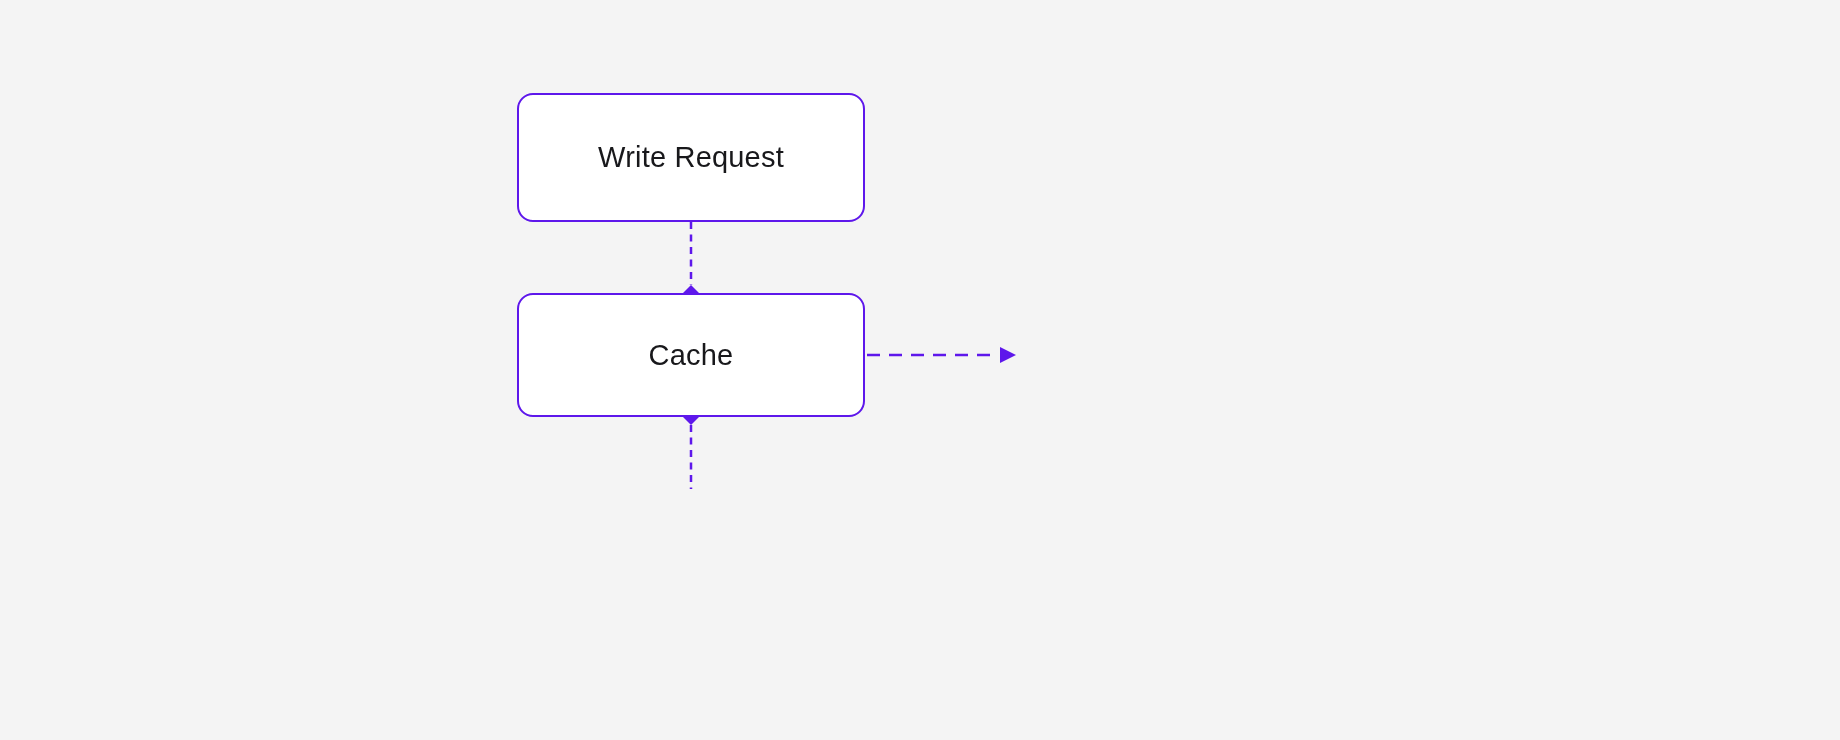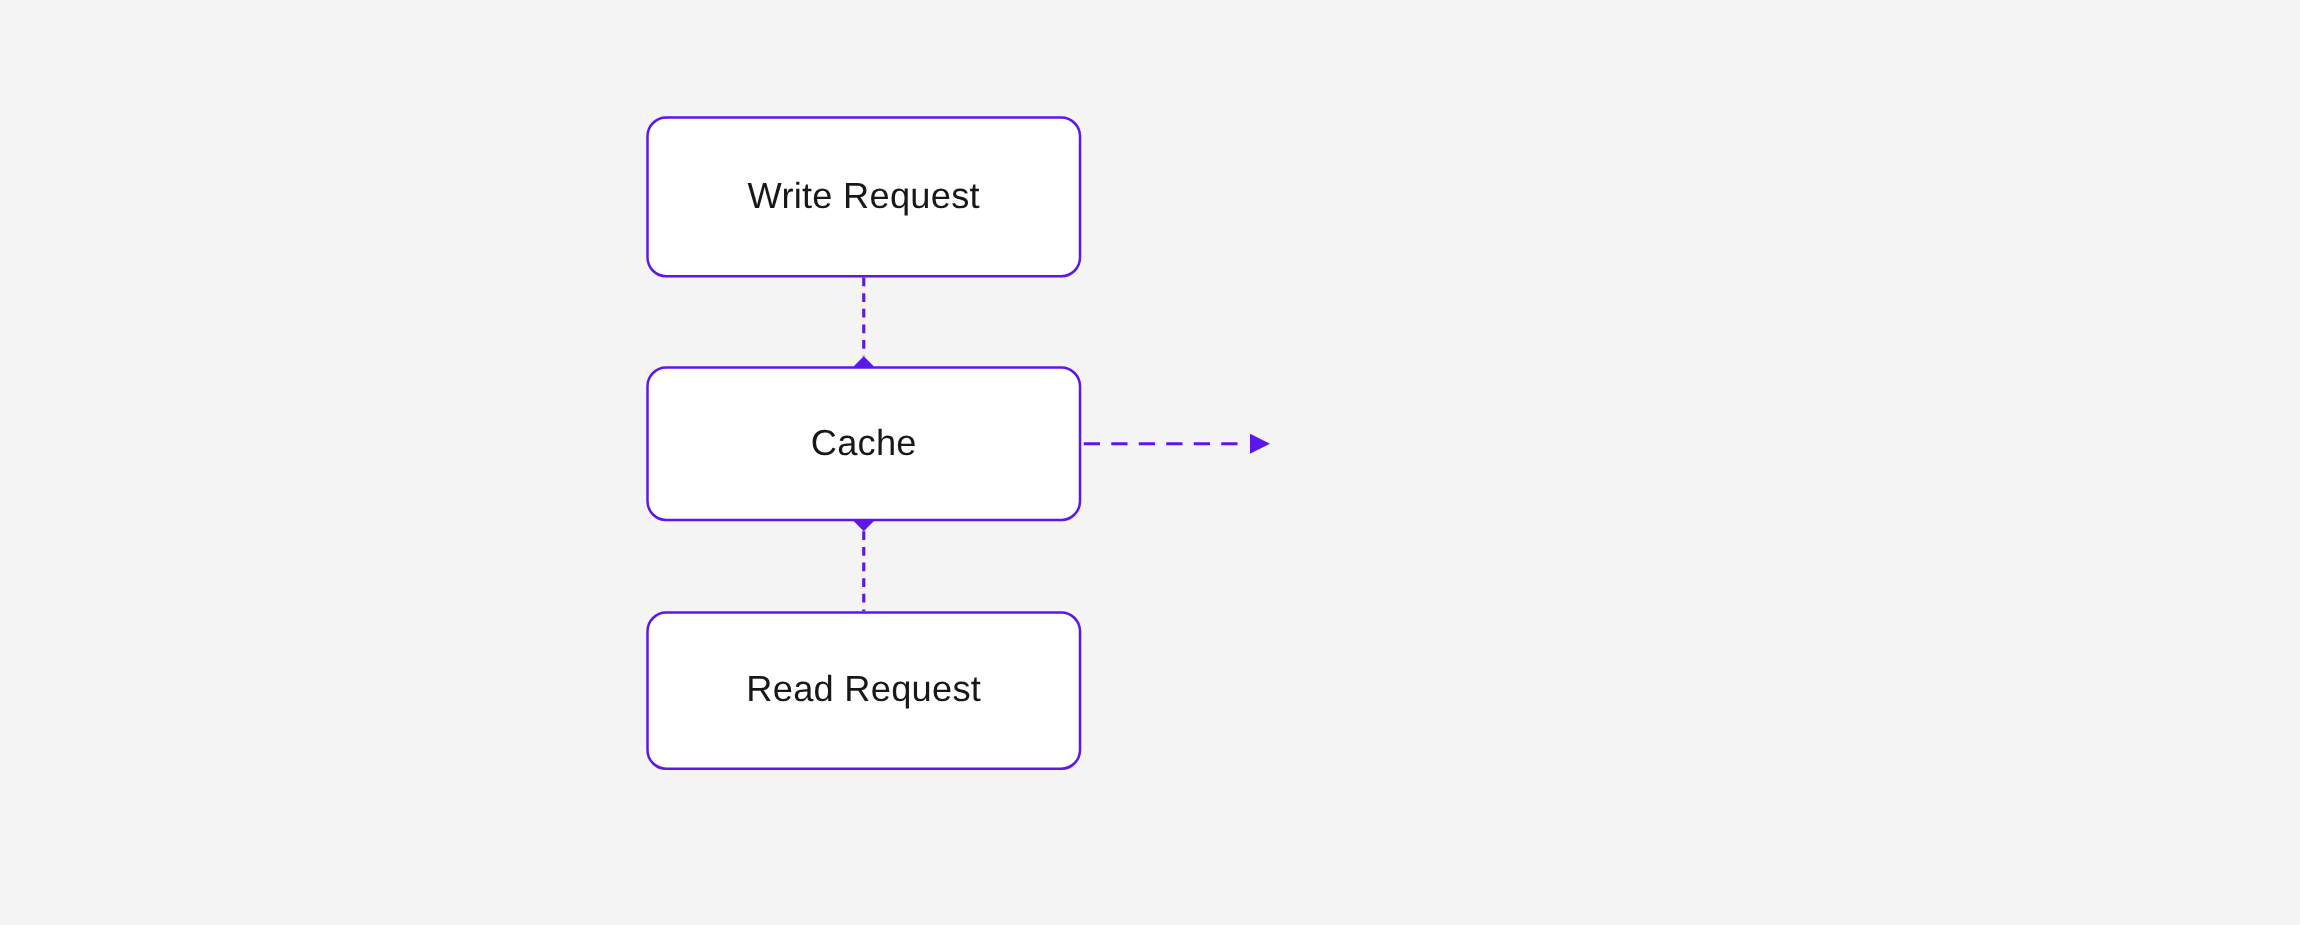--- a/index.html
+++ b/index.html
@@ -79,18 +79,15 @@
   </svg>
 
   <div class="node node-write">
     <span class="node-label">Write Request</span>
   </div>
 
   <div class="node node-cache">
     <span class="node-label">Cache</span>
   </div>
 
-  <div class="node node-read">
-    <span class="node-label">Read Request</span>
-  </div>
 
 
 </div>
 
 </body></html>

